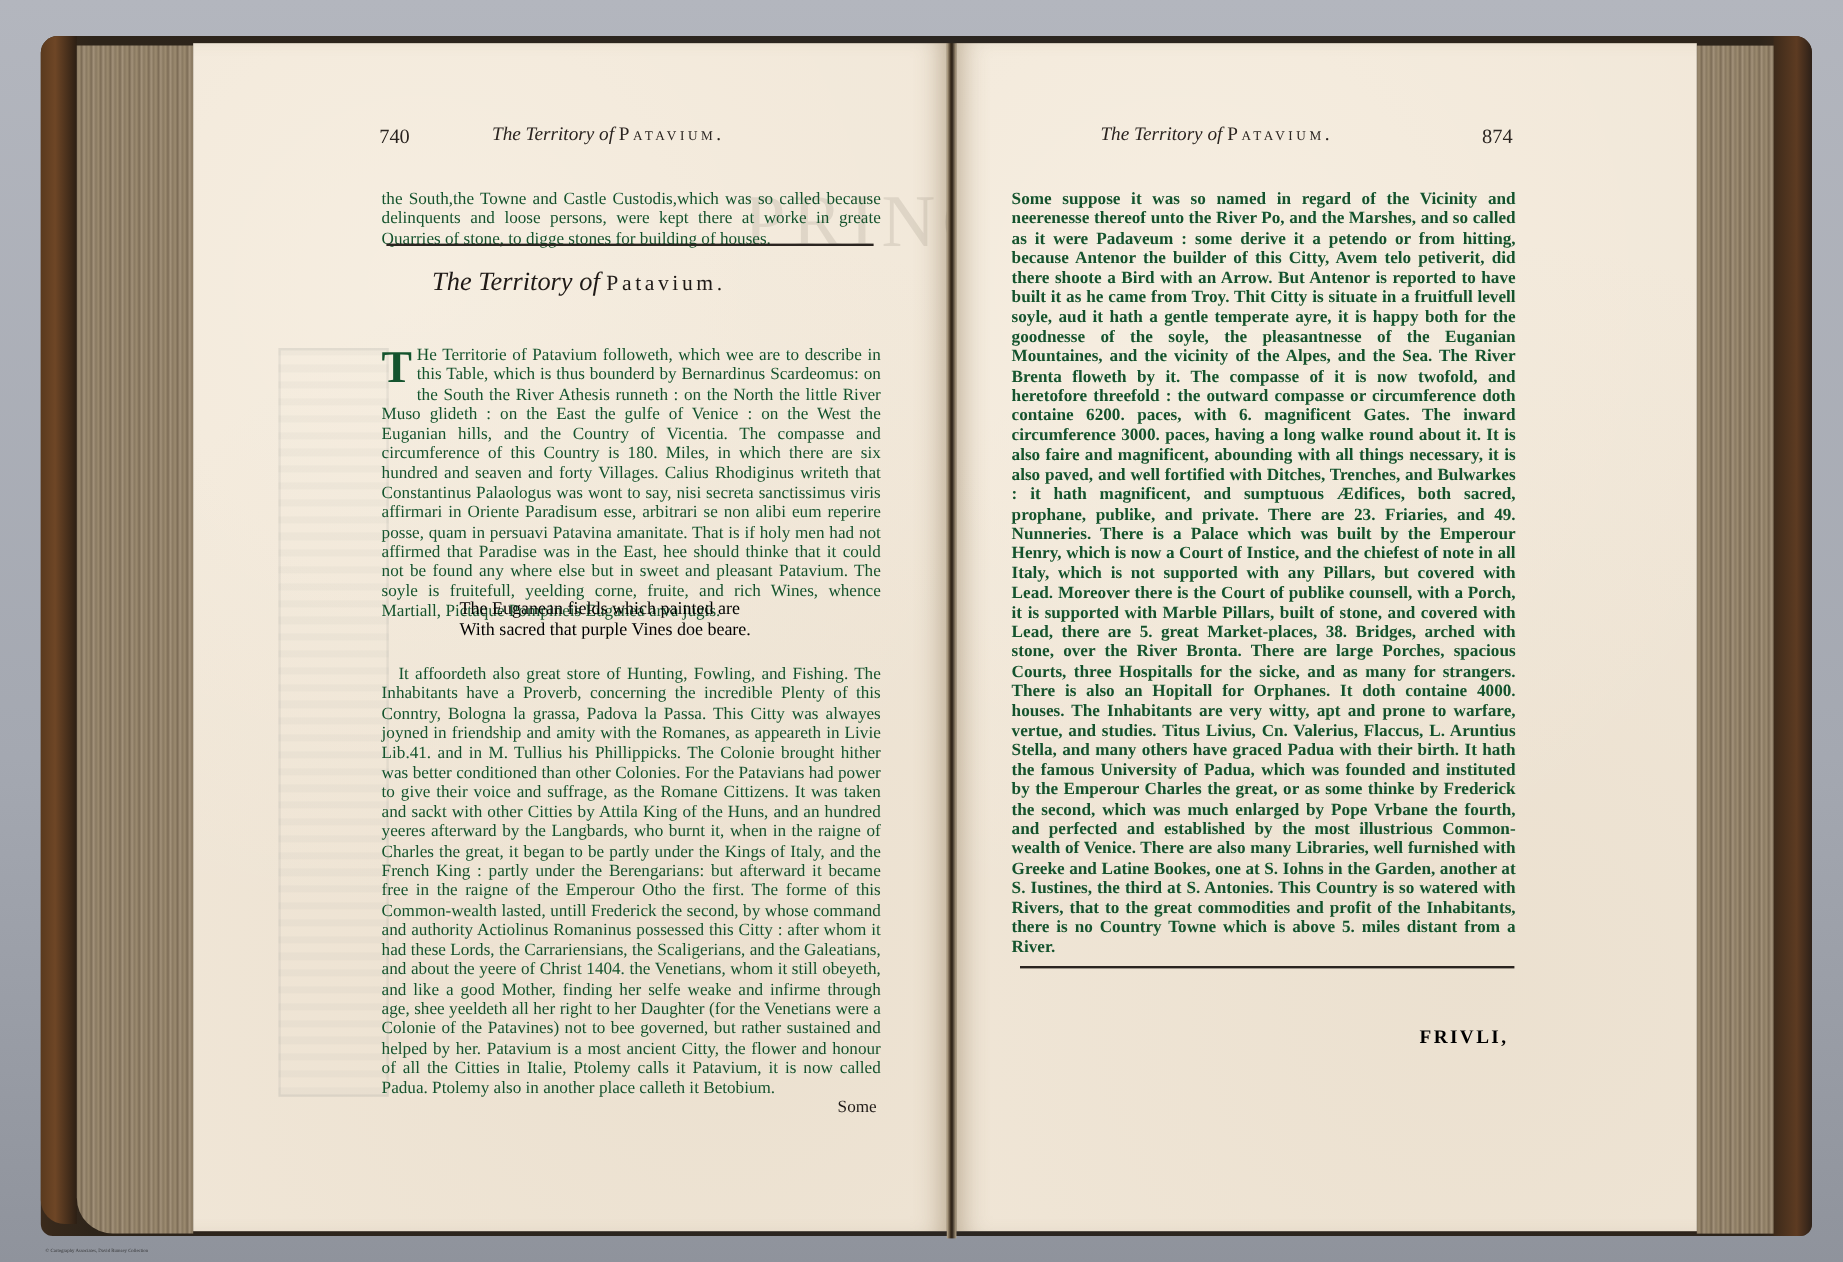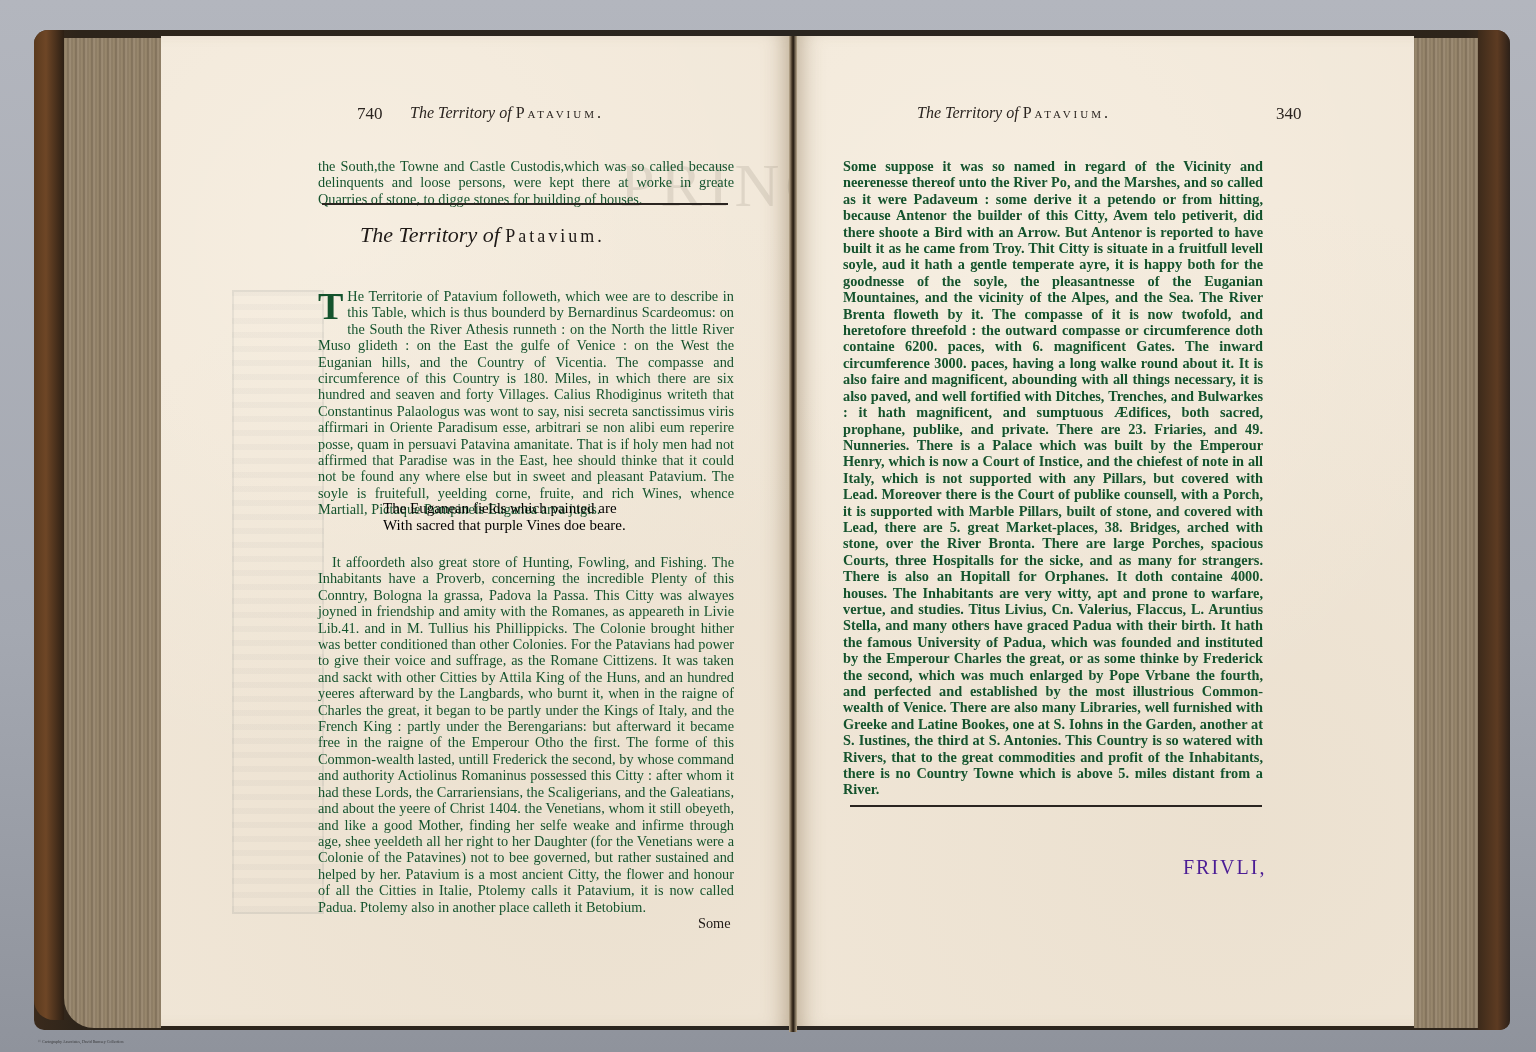--- a/index.html
+++ b/index.html
@@ -54,21 +54,21 @@
     position: absolute; left: 232px; top: 290px; width: 88px; height: 620px;
     border: 2px solid rgba(120,130,130,0.12);
     background: repeating-linear-gradient(0deg, rgba(120,130,130,0.05) 0 6px, transparent 6px 14px);
   }
 
   .running-head {
     position: absolute; top: 104px; font-size: 16px; color: #2a2420;
   }
   .running-head .title { font-style: italic; }
   .running-head .caps { letter-spacing: 3px; font-variant: small-caps; font-style: normal; }
-  .folio { position: absolute; top: 104px; font-size: 17px; color: #2a2420; margin-left: 41px; }
+  .folio { position: absolute; top: 104px; font-size: 17px; color: #2a2420; }
 
   .text {
     position: absolute; color: #14532d; font-size: 14.3px; line-height: 16.4px;
     text-align: justify;
     margin-top: 26px;
   }
   .text p { margin: 0; }
   .rule {
     position: absolute; height: 2px; background: #2a2420;
   }
@@ -78,21 +78,21 @@
   .section-title .title { font-style: italic; }
   .section-title .caps { letter-spacing: 3px; font-size: 18px; }
   .dropcap {
     float: left; font-size: 38px; line-height: 32px; margin: 2px 4px 0 0; font-weight: bold;
   }
   .verse {
     position: absolute; left: 383px; top: 500px; font-size: 15px; line-height: 16.5px; color: #000000;
   }
   .catchword { position: absolute; left: 698px; top: 915px; font-size: 14.3px; color: #1f1a17; text-align: center; }
   .next-section {
-    position: absolute; left: 1183px; top: 856px; font-size: 20px; letter-spacing: 2px; color: #4c1d95;
+    position: absolute; left: 1183px; top: 856px; font-size: 16px; letter-spacing: 2px; color: #000000; font-weight: bold;
   }
   .credit {
     position: absolute; left: 38px; top: 1039px; font-size: 4px; color: #222; opacity: 0.8;
   }
 </style>
 </head>
 <body>
 
 <div class="backdrop"></div>
 <div class="cover"></div>
@@ -139,21 +139,21 @@
 <div class="catchword">Some</div>
 
 <div class="gutter"></div>
 
 <div class="page right"></div>
 
 <div class="running-head" style="left:917px;">
   <span class="title">The Territory of</span>
   <span class="caps">Patavium.</span>
 </div>
-<div class="folio" style="left:1235px;">340</div>
+<div class="folio" style="left:1235px;">874</div>
 
 <div class="text" style="left:843px; top:132px; width:420px;font-weight:bold;">
   <p>Some suppose it was so named in regard of the Vicinity and neerenesse thereof unto the River Po, and the Marshes, and so called as it were Padaveum : some derive it a petendo or from hitting, because Antenor the builder of this Citty, Avem telo petiverit, did there shoote a Bird with an Arrow. But Antenor is reported to have built it as he came from Troy. Thit Citty is situate in a fruitfull levell soyle, aud it hath a gentle temperate ayre, it is happy both for the goodnesse of the soyle, the pleasantnesse of the Euganian Mountaines, and the vicinity of the Alpes, and the Sea. The River Brenta floweth by it. The compasse of it is now twofold, and heretofore threefold : the outward compasse or circumference doth containe 6200. paces, with 6. magnificent Gates. The inward circumference 3000. paces, having a long walke round about it. It is also faire and magnificent, abounding with all things necessary, it is also paved, and well fortified with Ditches, Trenches, and Bulwarkes : it hath magnificent, and sumptuous Ædifices, both sacred, prophane, publike, and private. There are 23. Friaries, and 49. Nunneries. There is a Palace which was built by the Emperour Henry, which is now a Court of Instice, and the chiefest of note in all Italy, which is not supported with any Pillars, but covered with Lead. Moreover there is the Court of publike counsell, with a Porch, it is supported with Marble Pillars, built of stone, and covered with Lead, there are 5. great Market-places, 38. Bridges, arched with stone, over the River Bronta. There are large Porches, spacious Courts, three Hospitalls for the sicke, and as many for strangers. There is also an Hopitall for Orphanes. It doth containe 4000. houses. The Inhabitants are very witty, apt and prone to warfare, vertue, and studies. Titus Livius, Cn. Valerius, Flaccus, L. Aruntius Stella, and many others have graced Padua with their birth. It hath the famous University of Padua, which was founded and instituted by the Emperour Charles the great, or as some thinke by Frederick the second, which was much enlarged by Pope Vrbane the fourth, and perfected and established by the most illustrious Common-wealth of Venice. There are also many Libraries, well furnished with Greeke and Latine Bookes, one at S. Iohns in the Garden, another at S. Iustines, the third at S. Antonies. This Country is so watered with Rivers, that to the great commodities and profit of the Inhabitants, there is no Country Towne which is above 5. miles distant from a River.</p>
 </div>
 
 <div class="rule" style="left:850px; top:805px; width:412px; height:1.5px;"></div>
 
 <div class="next-section">FRIVLI,</div>
 
 <div class="credit">© Cartography Associates, David Rumsey Collection</div>

